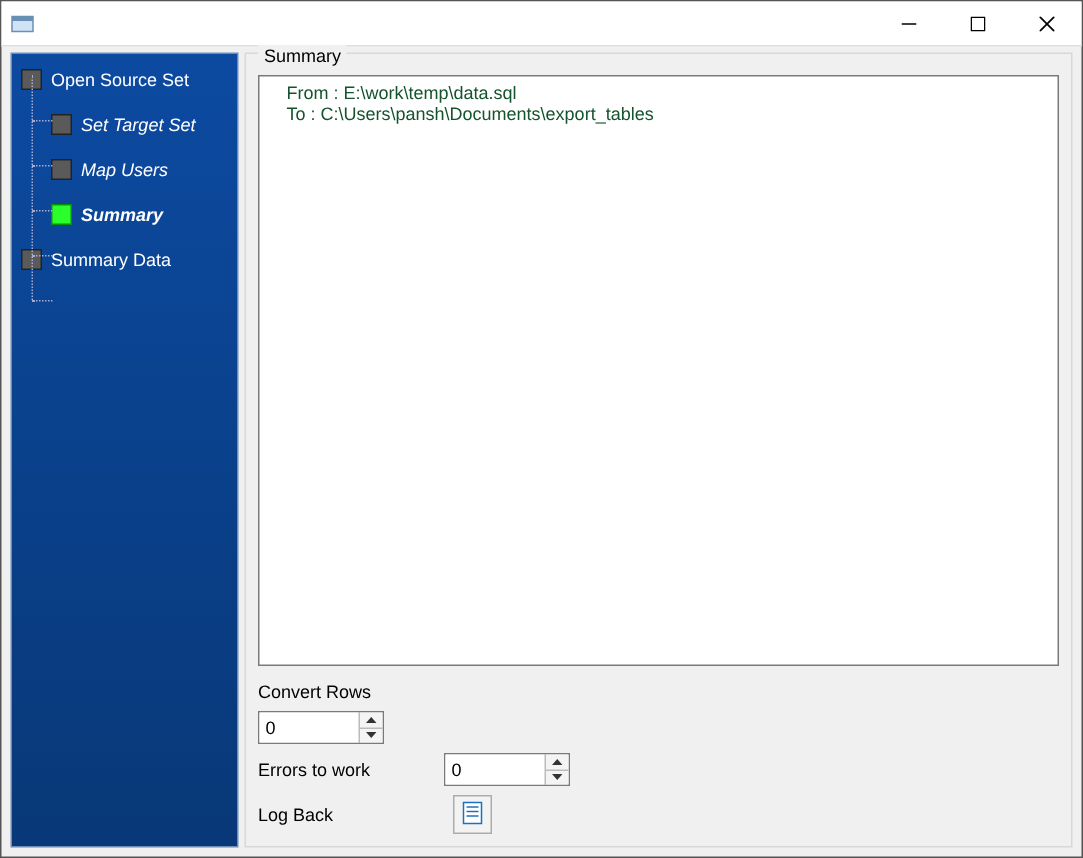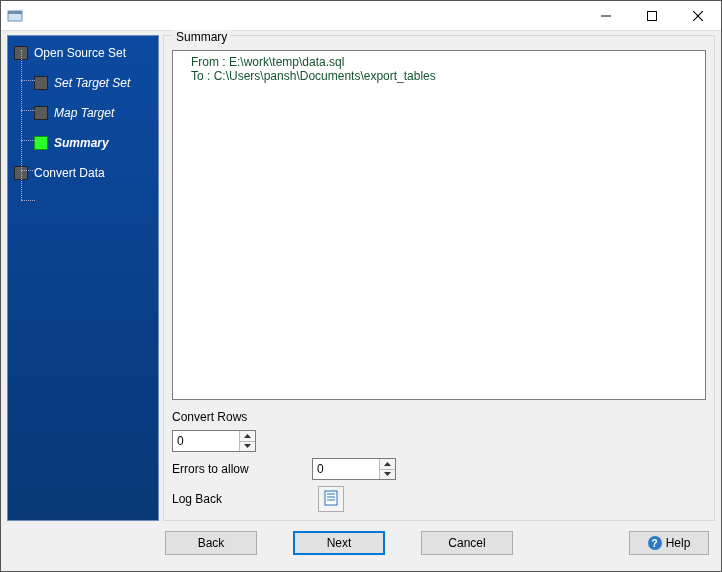--- a/index.html
+++ b/index.html
@@ -29,21 +29,21 @@
   .tree-lines { position:absolute; left:13px; top:14px; bottom:0; border-left:1px dotted #aac; height:150px; }
 
   .content { flex:1; display:flex; flex-direction:column; min-width:0; }
 
   .group { border:1px solid #d8d8d8; background:#f0f0f0; padding:6px 8px 8px 8px; display:flex; flex-direction:column; flex:1; min-height:0; position:relative; }
   .group-title { position:relative; top:-12px; left:0; background:#f0f0f0; padding:0 4px; width:max-content; margin-bottom:-8px; color:#000; }
 
   .summary-box { flex:1; border:1px solid #7a7a7a; background:#fff; padding:4px 18px; font-size:12px; color:#14532d; overflow:auto; white-space:pre-wrap; margin-top:2px; }
 
   .form-rows { margin-top:10px; }
-  .form-row { display:flex; align-items:center; margin-top:6px;gap:16px; }
+  .form-row { display:flex; align-items:center; margin-top:6px; }
   .form-row:first-child { margin-top:0; }
   .form-label { width:124px; color:#000; }
 
   select.ctl { width:84px; height:22px; border:1px solid #7a7a7a; background:#fff; font:inherit; padding-left:4px; }
 
   .spin { display:flex; width:84px; height:22px; border:1px solid #7a7a7a; background:#fff; }
   .spin input { flex:1; border:none; padding:0 4px; font:inherit; outline:none; min-width:0; }
   .spin-btns { width:16px; display:flex; flex-direction:column; border-left:1px solid #bbb; }
   .spin-btn { flex:1; display:flex; align-items:center; justify-content:center; background:#f4f4f4; border:none; padding:0; }
   .spin-btn svg { width:7px; height:4px; }
@@ -110,29 +110,29 @@
         <div class="tree-item">
           <span class="tree-node"></span>
           <span class="tree-label">Open Source Set</span>
         </div>
         <div class="tree-item child" style="margin-top:8px">
           <span class="tree-node"></span>
           <span class="tree-label">Set Target Set</span>
         </div>
         <div class="tree-item child" style="margin-top:8px">
           <span class="tree-node"></span>
-          <span class="tree-label">Map Target</span>
+          <span class="tree-label">Map Users</span>
         </div>
         <div class="tree-item child" style="margin-top:8px">
           <span class="tree-node active"></span>
           <span class="tree-label bold">Summary</span>
         </div>
         <div class="tree-item" style="margin-top:8px">
           <span class="tree-node"></span>
-          <span class="tree-label">Convert Data</span>
+          <span class="tree-label">Summary Data</span>
         </div>
       </div>
 
       <div class="content">
         <div class="group">
           <div class="group-title">Summary</div>
 
           <div class="summary-box">From : E:\work\temp\data.sql
 To : C:\Users\pansh\Documents\export_tables</div>
 
@@ -151,21 +151,21 @@
                     </button>
                   <button class="spin-btn">
                       <svg viewBox="0 0 7 4">
                         <polygon points="0,0 7,0 3.5,4" fill="#333"></polygon>
                       </svg>
                     </button>
                 </div>
               </div>
             </div>
             <div class="form-row">
-              <div class="form-label">Errors to allow</div>
+              <div class="form-label">Errors to work</div>
               <div class="spin">
                 <input type="text" value="0" style="">
                 <div class="spin-btns">
                   <button class="spin-btn">
                       <svg viewBox="0 0 7 4">
                         <polygon points="3.5,0 7,4 0,4" fill="#333"></polygon>
                       </svg>
                     </button>
                   <button class="spin-btn">
                       <svg viewBox="0 0 7 4">
@@ -186,33 +186,14 @@
                       <line x1="4" y1="10" x2="12" y2="10" stroke="#1e6fbf"></line>
                     </svg>
                 </span>
               </button>
             </div>
           </div>
         </div>
       </div>
     </div>
 
-    <div class="button-row">
-      <div style="width:152px"></div>
-      <button class="btn">
-          <span>Back</span>
-        </button>
-      <div style="width:36px"></div>
-      <button class="btn default">
-          <span>Next</span>
-        </button>
-      <div style="width:36px"></div>
-      <button class="btn">
-          <span>Cancel</span>
-        </button>
-      <div class="spacer"></div>
-      <button class="btn" style="width:80px">
-        <span class="help-icon">?</span>
-        <span>Help</span>
-      </button>
-    </div>
   </div>
 </div>
 
 </body></html>

